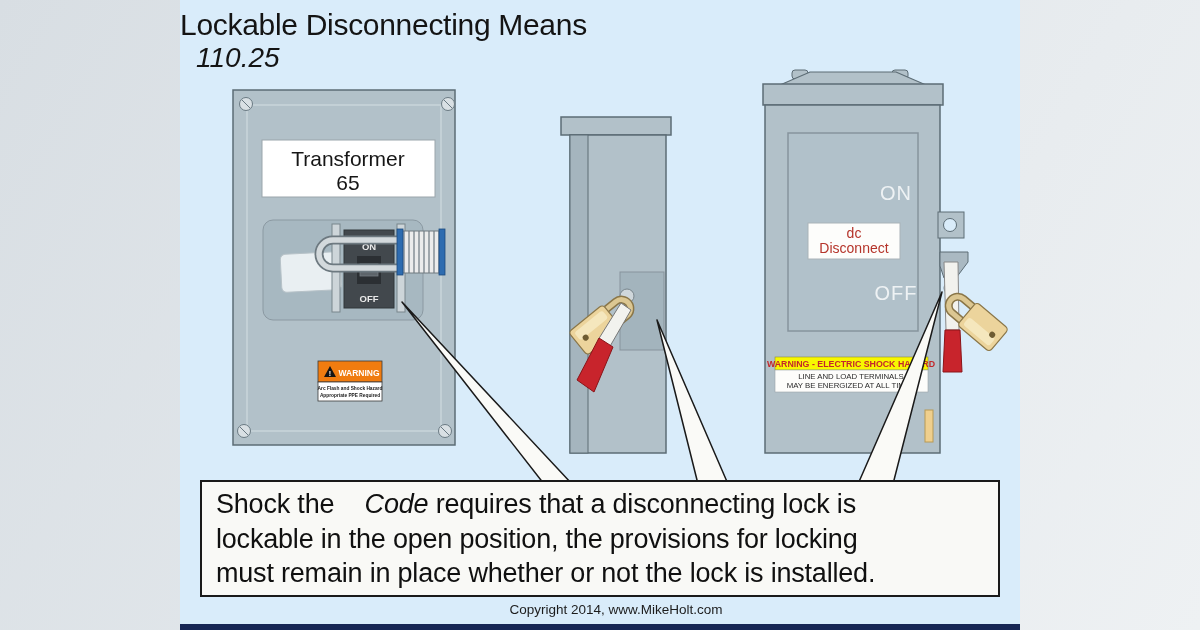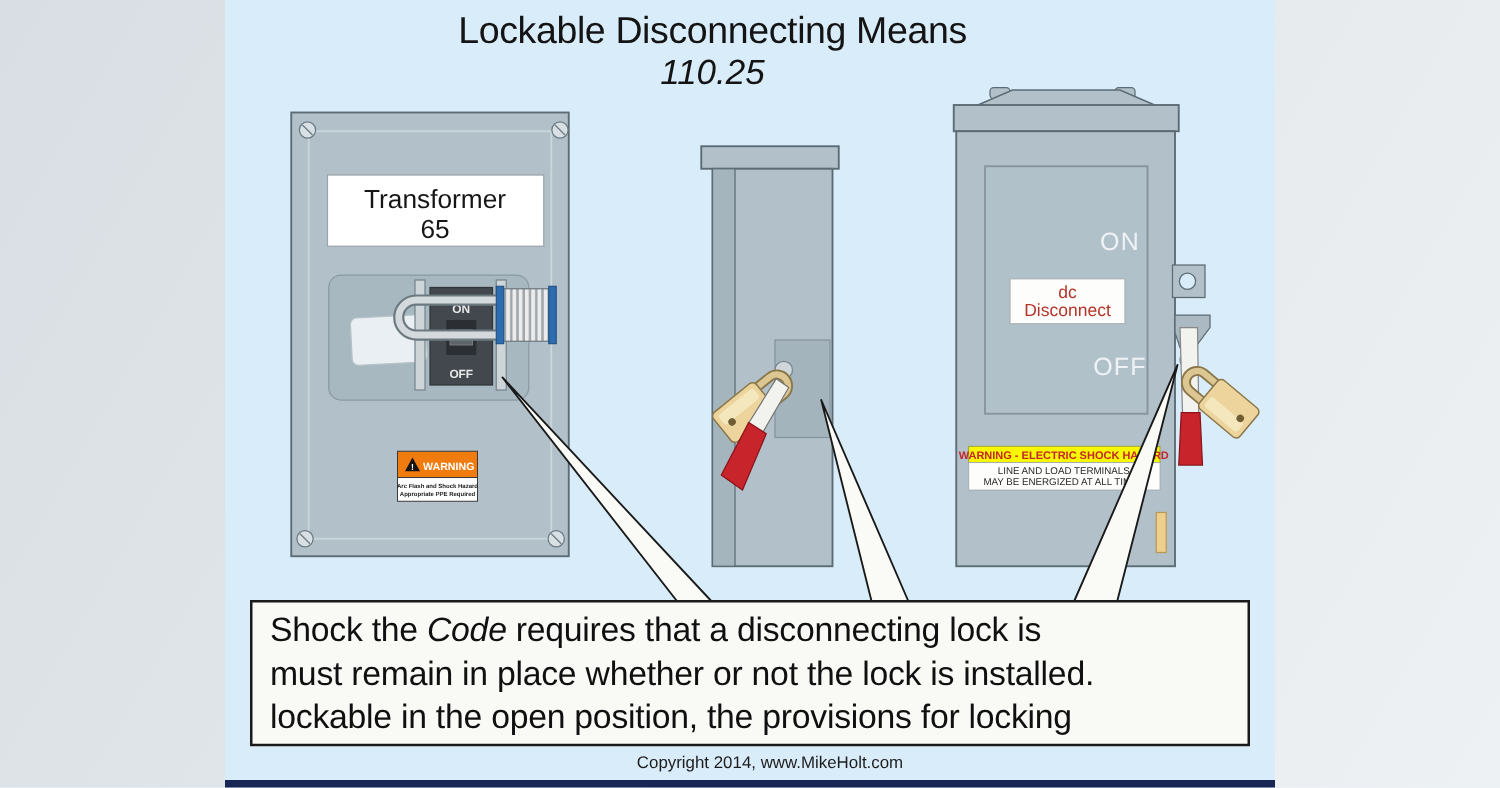--- a/index.html
+++ b/index.html
@@ -6,32 +6,32 @@
   body{
     width:1200px;height:630px;overflow:hidden;position:relative;
     background:linear-gradient(120deg,#d8dee3 0%,#e2e7eb 45%,#eef1f3 100%);
     font-family:"Liberation Sans", sans-serif;
   }
   .stage{
     position:absolute;left:180px;top:0;width:840px;height:630px;
     background:#d9ecfa;
   }
   .title-block{
-    position:absolute;left:0;top:8px;width:780px;text-align:center;color:#141414;
+    position:absolute;left:0;top:8px;width:780px;text-align:left;color:#141414;
   }
   .title-line1{font-size:30px;letter-spacing:-0.3px;line-height:34px;}
-  .title-line2{font-size:28px;font-style:italic;line-height:32px;}
+  .title-line2{font-size:28px;font-style:italic;line-height:32px;margin-left:16px;}
   .art{position:absolute;left:0;top:0;}
   .caption-box{
     position:absolute;left:20px;top:480px;width:800px;height:117px;
     box-sizing:border-box;background:#f9f9f6;border:2px solid #1a1a1a;
     padding:5px 0 0 14px;color:#101010;font-size:27px;letter-spacing:-0.2px;
     line-height:34.5px;z-index:5;
   }
-  .caption-box em{font-style:italic;}
+  .caption-box em{font-style:italic;margin-left:23px;}
   .copyright{
     position:absolute;left:0;top:602px;width:872px;text-align:center;
     font-size:13.5px;color:#1c1c1c;z-index:6;
   }
   .navy-strip{
     position:absolute;left:0;top:624px;width:840px;height:6px;
     background:#172654;z-index:6;
   }
   svg text{font-family:"Liberation Sans", sans-serif;}
 </style>
@@ -170,19 +170,19 @@
 
     <g fill="#fafaf7" stroke="#1a1a1a" stroke-width="1.5" stroke-linejoin="round">
       <polygon points="222,302 364,484 392,484"></polygon>
       <polygon points="477,320 518,484 548,484"></polygon>
       <polygon points="762,292 678,484 713,484"></polygon>
     </g>
   </svg>
 
   <div class="caption-box">
     <div><span>Shock the </span><em>Code</em><span> requires that a disconnecting lock is</span></div>
+    <div>lockable in the open position, the provisions for locking</div>
     <div>must remain in place whether or not the lock is installed.</div>
-    <div>lockable in the open position, the provisions for locking</div>
   </div>
 
   <div class="copyright">Copyright 2014, www.MikeHolt.com</div>
   <div class="navy-strip"></div>
 </div>
 
 </body></html>

